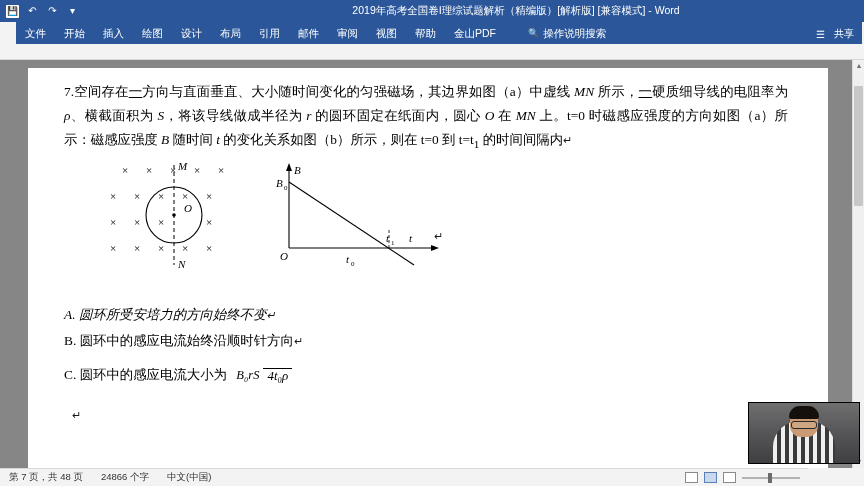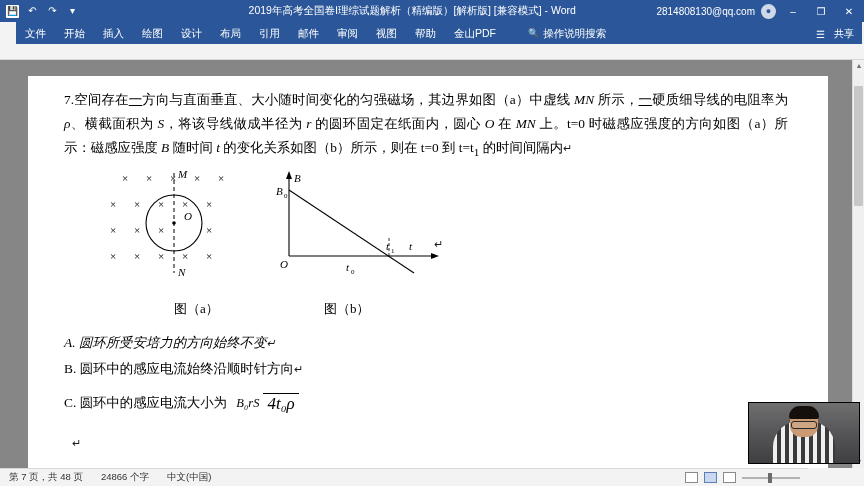--- a/index.html
+++ b/index.html
@@ -77,21 +77,21 @@
     position: absolute; top: 44px; left: 0; width: 864px; height: 16px;
     background: #f3f3f3; border-bottom: 1px solid #d6d6d6;
   }
 
   
   .docarea {
     position: absolute; top: 60px; left: 0; width: 864px; height: 408px;
     background: #868686; overflow: hidden;
   }
   .page {
-    position: absolute; top: 16px; left: 28px; width: 800px; height: 408px;
+    position: absolute; top: 8px; left: 28px; width: 800px; height: 408px;
     background: #ffffff;
   }
   .page-inner {
     position: absolute; left: 36px; top: 12px; width: 724px;
     font-family: "Liberation Serif", serif;
     color: #000000;
   }
   .para {
     font-size: 13.4px; line-height: 24px; text-align: justify;
     text-indent: 0;
@@ -113,21 +113,21 @@
 
   
   .opt {
     font-size: 13.4px; line-height: 26px; font-family: "Liberation Serif", serif;
   }
   .opt-frac {
     display: inline-flex; flex-direction: row; align-items: center;
     vertical-align: middle; margin: 0 2px; line-height: 1.15;
   }
   .opt-frac .num { padding: 0 4px; font-size: 12.5px; }
-  .opt-frac .den { padding: 0 4px; font-size: 17px; border-top: 1px solid #000; }
+  .opt-frac .den { padding: 0 4px; font-size: 13px; border-top: 1px solid #000; }
 
   
   .vscroll {
     position: absolute; top: 60px; right: 0; width: 12px; height: 408px;
     background: #f0f0f0; border-left: 1px solid #dcdcdc;
   }
   .vscroll .thumb {
     position: absolute; top: 26px; left: 1px; width: 9px; height: 120px;
     background: #c7c7c7; border-radius: 1px;
   }
@@ -201,27 +201,20 @@
 <div id="app">
 
   <div class="titlebar">
     <div class="tb-left">
       <span class="tb-icon tb-save">💾</span>
       <span class="tb-icon">↶</span>
       <span class="tb-icon">↷</span>
       <span class="tb-icon">▾</span>
     </div>
     <div class="tb-title">2019年高考全国卷Ⅰ理综试题解析（精编版）[解析版] [兼容模式] - Word</div>
-    <div class="tb-right">
-      <span class="tb-account">2814808130@qq.com</span>
-      <span class="tb-avatar">●</span>
-      <span class="tb-wbtn">–</span>
-      <span class="tb-wbtn">❐</span>
-      <span class="tb-wbtn close">✕</span>
-    </div>
   </div>
 
   <div class="ribbon">
     <div class="r-tab">文件</div>
     <div class="r-tab">开始</div>
     <div class="r-tab">插入</div>
     <div class="r-tab">绘图</div>
     <div class="r-tab">设计</div>
     <div class="r-tab">布局</div>
     <div class="r-tab">引用</div>
@@ -307,24 +300,20 @@
               <text class="fs-i" x="242" y="103" font-size="11">t</text>
               <text class="fs-n" x="247" y="106" font-size="7">0</text>
               <text class="fs-i" x="282" y="82" font-size="11">t</text>
               <text class="fs-n" x="287" y="85" font-size="7">1</text>
               <text class="fs-i" x="305" y="82" font-size="11">t</text>
             </g>
           </svg>
           <span class="pilcrow" style="position:absolute;left:370px;top:70px;">↵</span>
         </div>
 
-        <div class="fig-caption-row">
-          <span class="cap" style="left:110px;top:0;">图（a）</span>
-          <span class="cap" style="left:260px;top:0;">图（b）</span>
-        </div>
 
         <div class="opt" style="margin-top:10px;font-style:italic;">
           <span>A.</span>
           <span>圆环所受安培力的方向始终不变</span><span class="pilcrow">↵</span>
         </div>
 
         <div class="opt">
           <span>B.</span>
           <span>圆环中的感应电流始终沿顺时针方向</span><span class="pilcrow">↵</span>
         </div>

